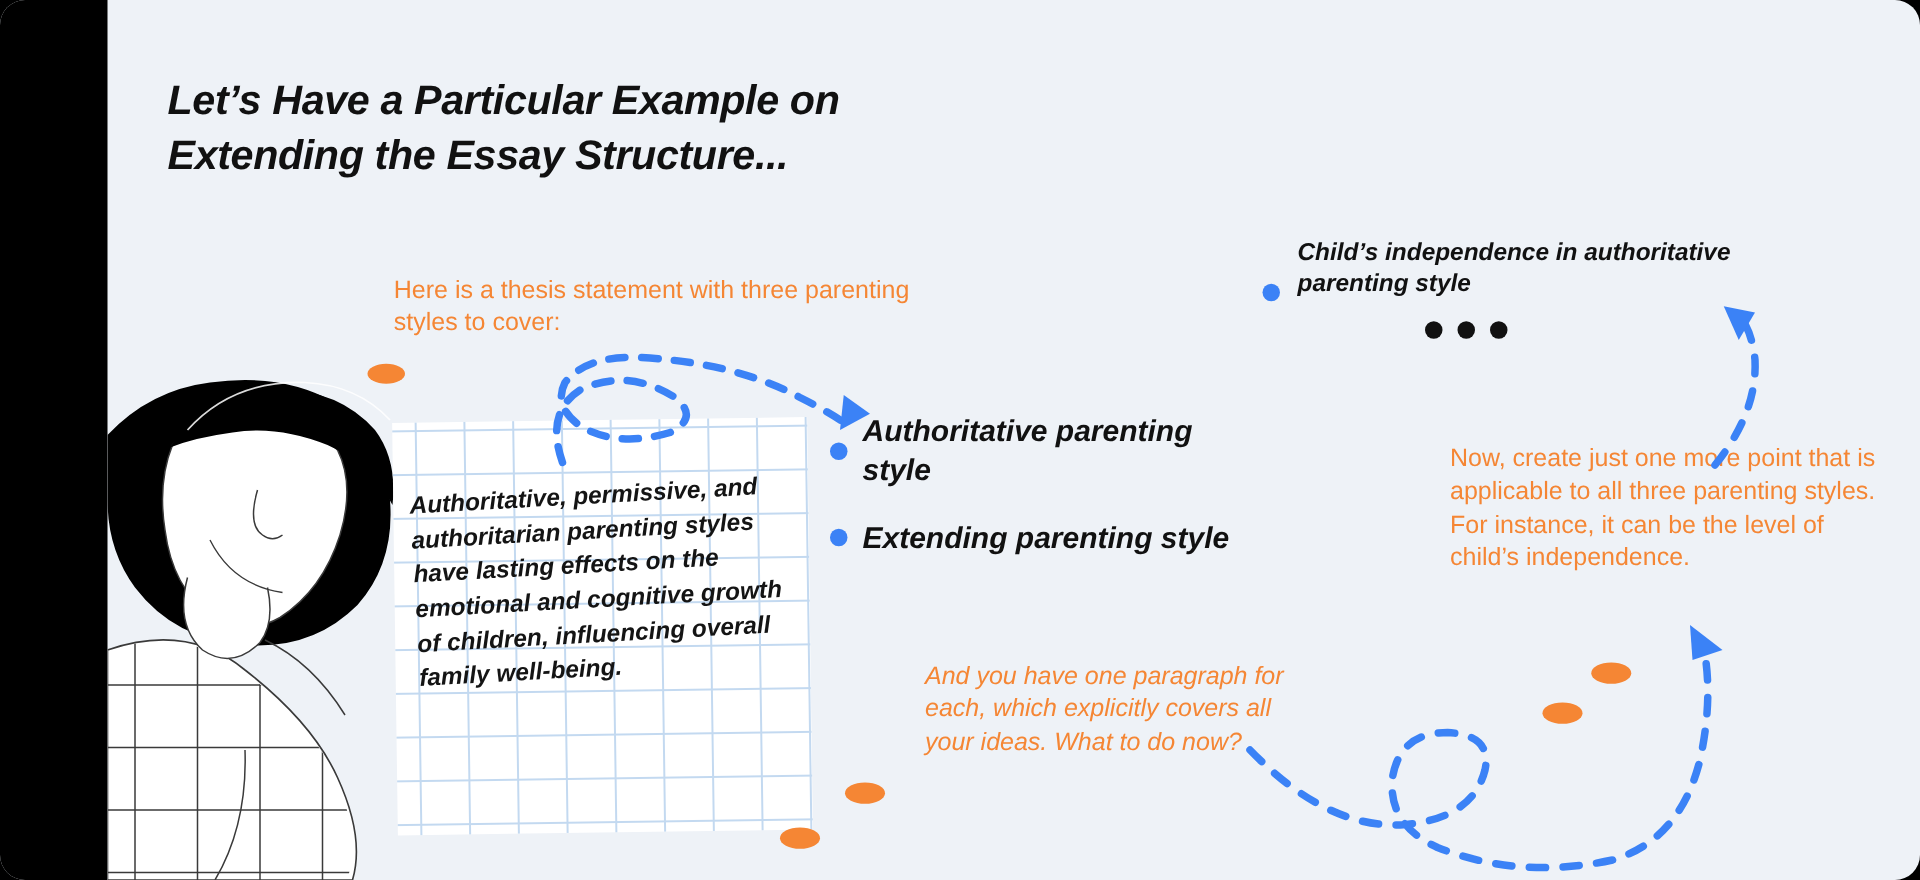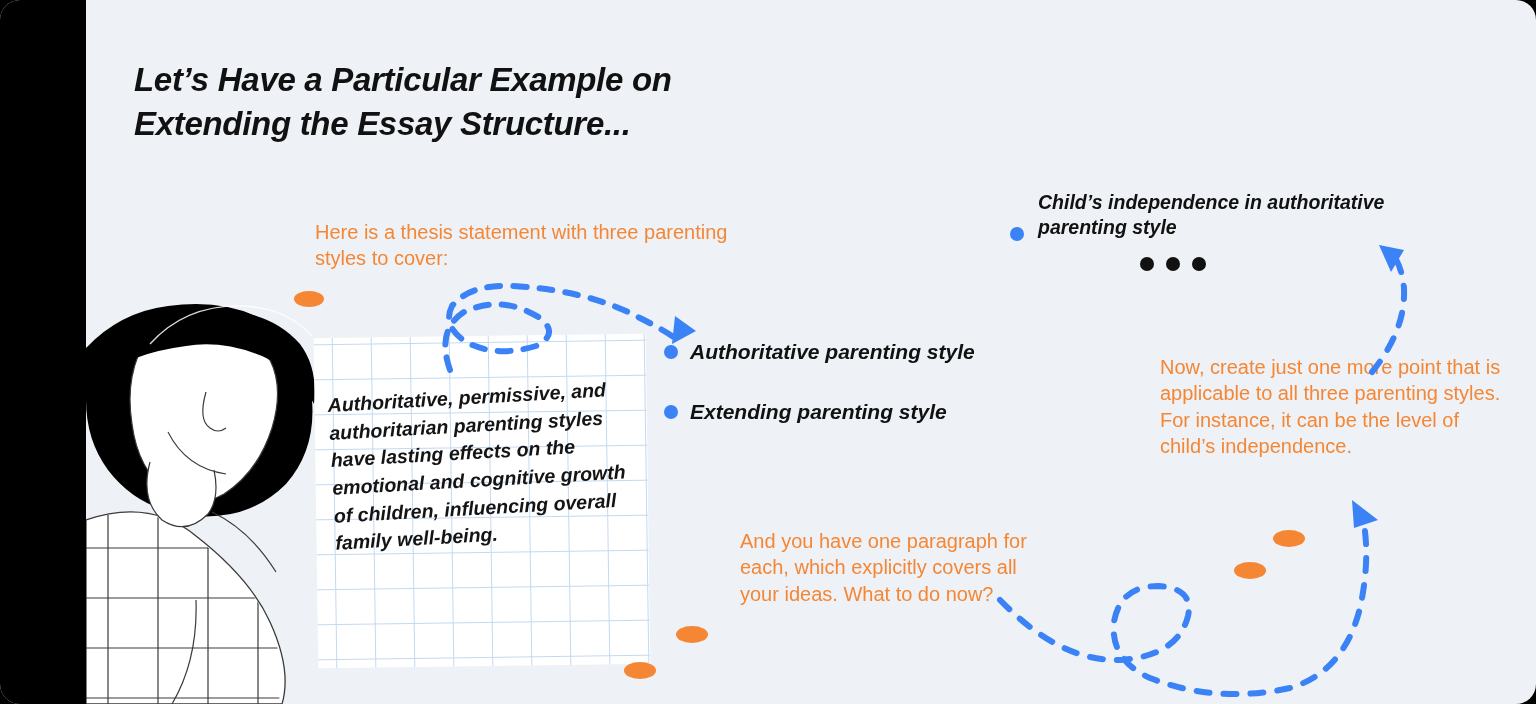--- a/index.html
+++ b/index.html
@@ -42,21 +42,21 @@
 
   
   .orange-note {
     position: absolute;
     color: #f58634;
     font-size: 20px;
     line-height: 1.32;
     font-weight: normal;
   }
   .note-thesis { left: 315px; top: 219px; width: 420px; }
-  .note-paragraph { left: 740px; top: 528px; width: 300px; }
+  .note-paragraph { left: 740px; top: 528px; width: 300px; font-style: italic; }
   .note-onemore { left: 1160px; top: 354px; width: 350px; }
 
   
   .paper-card {
     position: absolute;
     left: 316px;
     top: 336px;
     width: 332px;
     height: 330px;
     background: #ffffff;
@@ -97,21 +97,21 @@
   }
   .bullet-dot {
     flex: 0 0 auto;
     width: 14px;
     height: 14px;
     border-radius: 50%;
     background: #3b82f6;
     margin-right: 12px;
   }
   .bullet-text {
-    font-size: 21px;
+    font-size: 24px;
     font-weight: bold;
     font-style: italic;
     line-height: 1.3;
     color: #111111;
   }
 
   
   .tr-bullet {
     position: absolute;
     left: 1010px;

